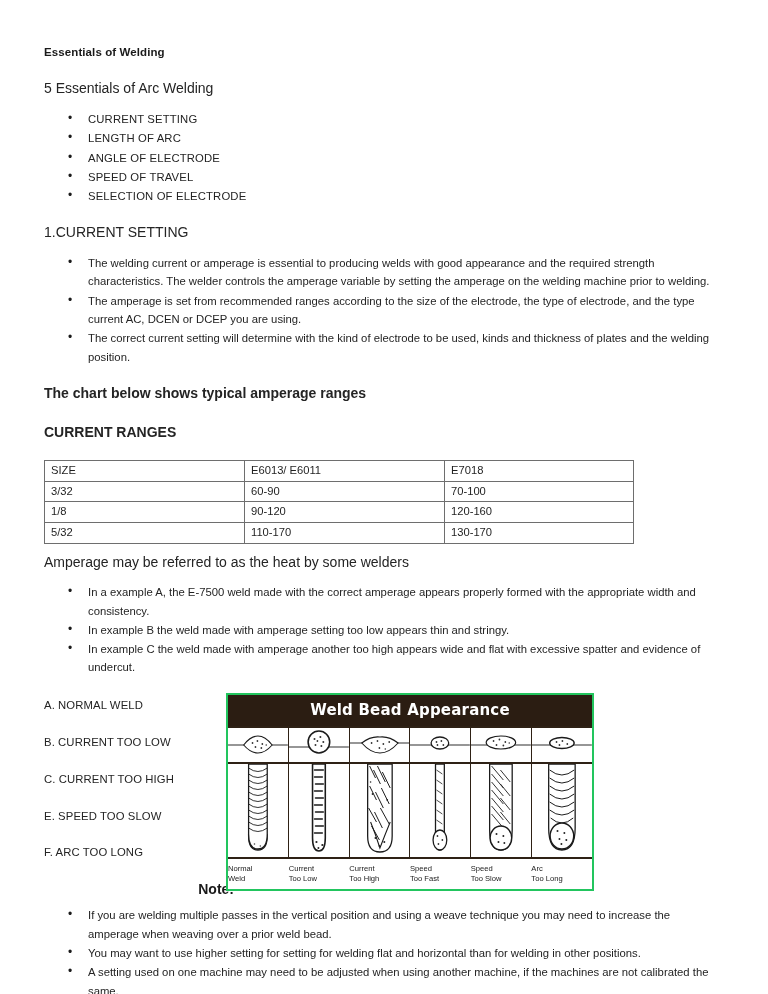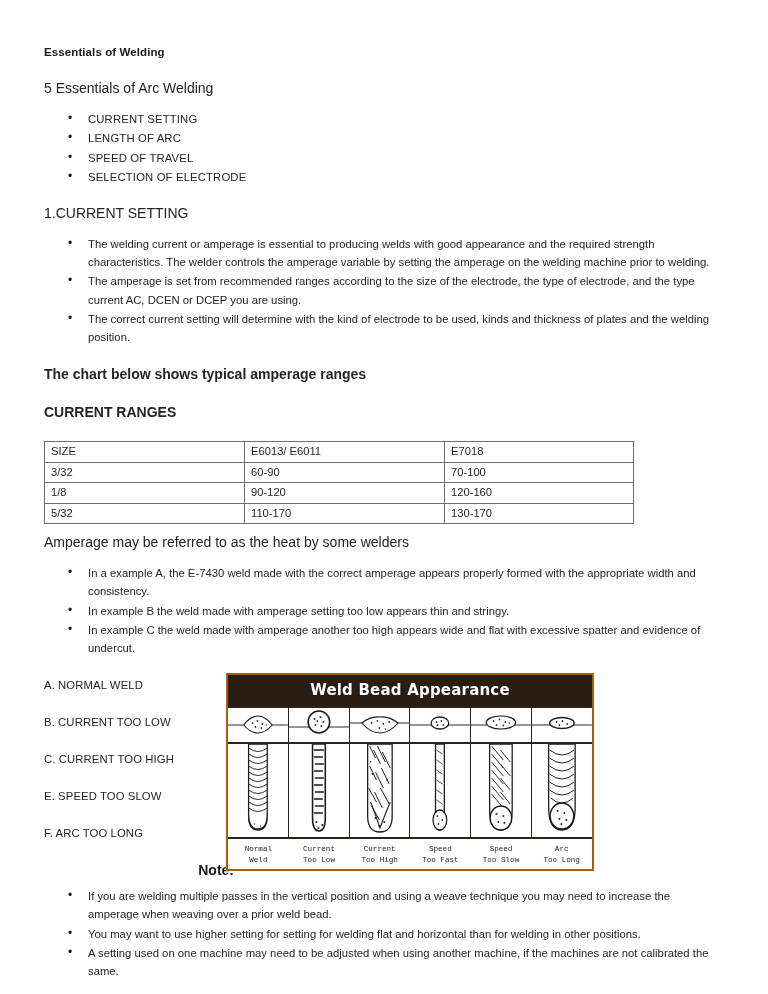--- a/index.html
+++ b/index.html
@@ -94,21 +94,21 @@
     text-align: right;
   }
 
   
   .figure {
     position: absolute;
     left: 182px;
     top: -4px;
     width: 368px;
     background: #ffffff;
-    border: 2px solid #a16207;
+    border: 2px solid #22c55e;
   }
   .fig-title {
     background: #2b1d12;
     color: #ffffff;
     text-align: center;
     font-size: 15px;
     font-weight: bold;
     letter-spacing: 0.2px;
     padding: 6px 0 7px 0;
     font-family: "DejaVu Sans", sans-serif;
@@ -127,40 +127,41 @@
   .fig-row.bead  .fig-cell { height: 93px; }
   .fig-svg { display: block; width: 100%; height: 100%; }
   .fig-captions {
     display: flex;
     border-top: 2px solid #2e2115;
     background: #ffffff;
     padding: 5px 0 4px 0;
   }
   .cap {
     flex: 1 1 0;
-    text-align: center;
+    text-align: left;
     font-size: 7.6px;
     line-height: 1.38;
     color: #1a1a1a;
-    font-family: Liberation Mono, monospace;
+    font-family: Liberation Sans, sans-serif;
   }
   .cap span { display: block; }
 </style>
 </head>
 <body>
 
 <div class="page">
 
   <h1 class="doc-title">Essentials of Welding</h1>
 
   <p class="para">5 Essentials of Arc Welding</p>
 
   <ul class="bullets caps">
     <li>CURRENT SETTING</li>
     <li>LENGTH OF ARC</li>
+    <li>ANGLE OF ELECTRODE</li>
     <li>SPEED OF TRAVEL</li>
     <li>SELECTION OF ELECTRODE</li>
   </ul>
 
   <p class="para">1.CURRENT SETTING</p>
 
   <ul class="bullets">
     <li>The welding current or amperage is essential to producing welds with good appearance and the required strength characteristics. The welder controls the amperage variable by setting the amperage on the welding machine prior to welding.</li>
     <li>The amperage is set from recommended ranges according to the size of the electrode, the type of electrode, and the type current AC, DCEN or DCEP you are using.</li>
     <li>The correct current setting will determine with the kind of electrode to be used, kinds and thickness of plates and the welding position.</li>
@@ -196,21 +197,21 @@
         <td>5/32</td>
         <td>110-170</td>
         <td>130-170</td>
       </tr>
     </tbody>
   </table>
 
   <p class="para" style="margin-top:8px">Amperage may be referred to as the heat by some welders</p>
 
   <ul class="bullets">
-    <li>In a example A, the E-7430 weld made with the correct amperage appears properly formed with the appropriate width and consistency.</li>
+    <li>In a example A, the E-7500 weld made with the correct amperage appears properly formed with the appropriate width and consistency.</li>
     <li>In example B the weld made with amperage setting too low appears thin and stringy.</li>
     <li>In example C the weld made with amperage another too high appears wide and flat with excessive spatter and evidence of undercut.</li>
   </ul>
 
   <div class="split">
 
     <div class="abc-list">
       <div class="abc-item">A. NORMAL WELD</div>
       <div class="abc-item">B. CURRENT TOO LOW</div>
       <div class="abc-item">C. CURRENT TOO HIGH</div>

